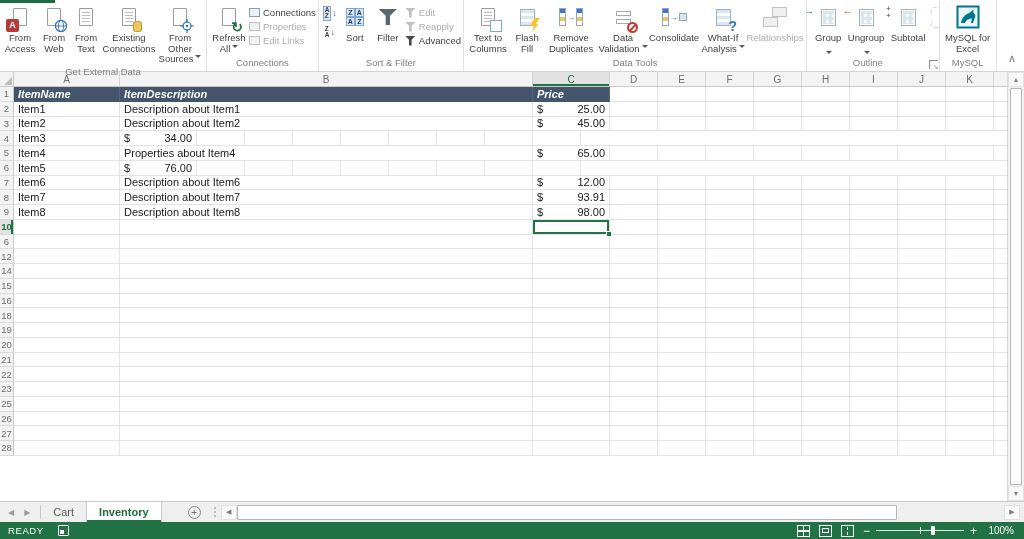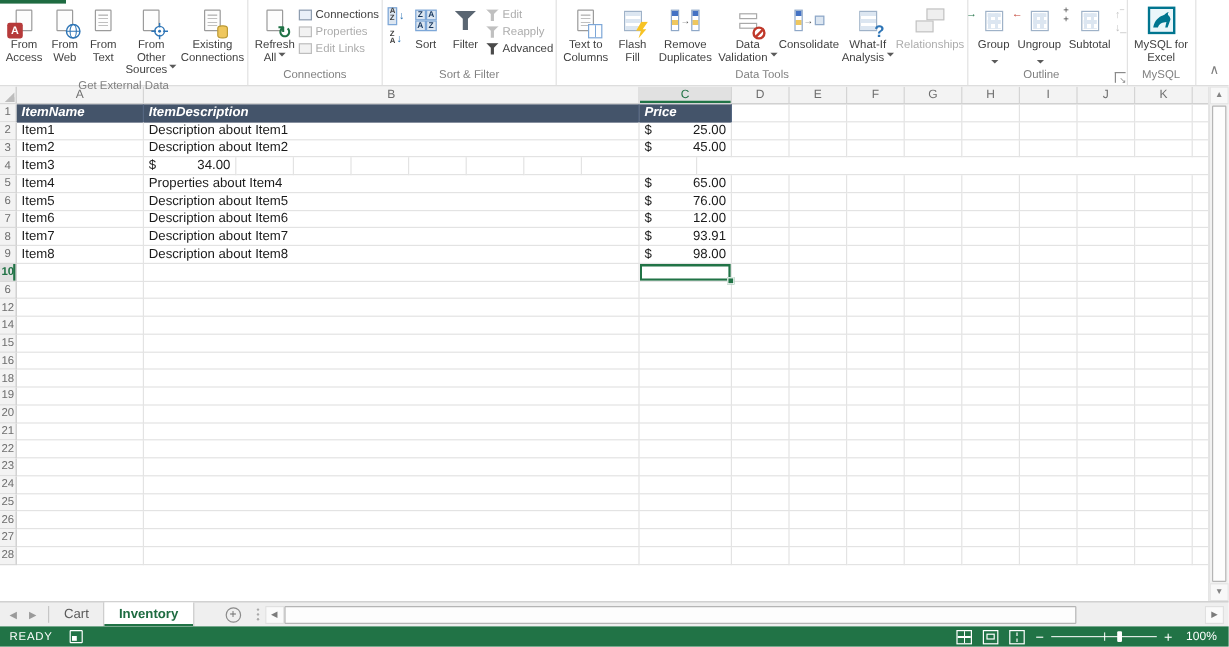--- a/index.html
+++ b/index.html
@@ -169,37 +169,37 @@
               </svg>
             </span>
           <span class="rlabel"><span>From Web</span></span>
         </div>
         <div class="bb w32">
           <span class="ic">
               <span class="pg lines"></span>
             </span>
           <span class="rlabel"><span>From Text</span></span>
         </div>
+        <div class="bb w54">
+          <span class="ic">
+              <span class="pg lines"></span>
+              <span class="cyl"></span>
+            </span>
+          <span class="rlabel"><span>Existing Connections</span></span>
+        </div>
         <div class="bb w48">
           <span class="ic">
               <span class="pg"></span>
             <svg class="ad cross" width="14" height="14" viewBox="0 0 14 14">
                 <circle cx="7" cy="7" r="4" fill="#fff" stroke="#2E75B6" stroke-width="1.2"></circle>
                 <path d="M7 0v4 M7 10v4 M0 7h4 M10 7h4" stroke="#2E75B6" stroke-width="1.2"></path>
                 <circle cx="7" cy="7" r="1.2" fill="#2E75B6"></circle>
               </svg>
             </span>
           <span class="rlabel"><span>From Other Sources</span><span class="caret"></span></span>
-        </div>
-        <div class="bb w54">
-          <span class="ic">
-              <span class="pg lines"></span>
-              <span class="cyl"></span>
-            </span>
-          <span class="rlabel"><span>Existing Connections</span></span>
         </div>
       </div>
       <div class="rgroup-label">Get External Data</div>
     </div>
 
     <div class="rgroup">
       <div class="rgroup-content">
         <div class="bb w40">
           <span class="ic">
               <span class="pg"></span>
@@ -498,21 +498,20 @@
             <div class="gcell" style="width:48px"></div>
             <div class="gcell" style="width:48px"></div>
             <div class="gcell" style="width:48px"></div>
             <div class="gcell" style="width:48px"></div>
             <div class="gcell" style="width:48px"></div>
             <div class="gcell filler"></div>
           </div>
           <div class="grow">
             <div class="rh">6</div>
             <div class="gcell" style="width:106px">Item5</div>
-            <div class="gcell" style="width:413px">Description about Item5</div>
             <div class="gcell price" style="width:77px">
               <span>$</span>
               <span>76.00</span>
             </div>
             <div class="gcell" style="width:48px"></div>
             <div class="gcell" style="width:48px"></div>
             <div class="gcell" style="width:48px"></div>
             <div class="gcell" style="width:48px"></div>
             <div class="gcell" style="width:48px"></div>
             <div class="gcell" style="width:48px"></div>
@@ -736,35 +735,20 @@
             <div class="gcell" style="width:48px"></div>
             <div class="gcell" style="width:48px"></div>
             <div class="gcell" style="width:48px"></div>
             <div class="gcell" style="width:48px"></div>
             <div class="gcell" style="width:48px"></div>
             <div class="gcell" style="width:48px"></div>
             <div class="gcell filler"></div>
           </div>
           <div class="grow">
             <div class="rh">23</div>
-            <div class="gcell" style="width:106px"></div>
-            <div class="gcell" style="width:413px"></div>
-            <div class="gcell" style="width:77px"></div>
-            <div class="gcell" style="width:48px"></div>
-            <div class="gcell" style="width:48px"></div>
-            <div class="gcell" style="width:48px"></div>
-            <div class="gcell" style="width:48px"></div>
-            <div class="gcell" style="width:48px"></div>
-            <div class="gcell" style="width:48px"></div>
-            <div class="gcell" style="width:48px"></div>
-            <div class="gcell" style="width:48px"></div>
-            <div class="gcell filler"></div>
-          </div>
-          <div class="grow">
-            <div class="rh">24</div>
             <div class="gcell" style="width:106px"></div>
             <div class="gcell" style="width:413px"></div>
             <div class="gcell" style="width:77px"></div>
             <div class="gcell" style="width:48px"></div>
             <div class="gcell" style="width:48px"></div>
             <div class="gcell" style="width:48px"></div>
             <div class="gcell" style="width:48px"></div>
             <div class="gcell" style="width:48px"></div>
             <div class="gcell" style="width:48px"></div>
             <div class="gcell" style="width:48px"></div>

